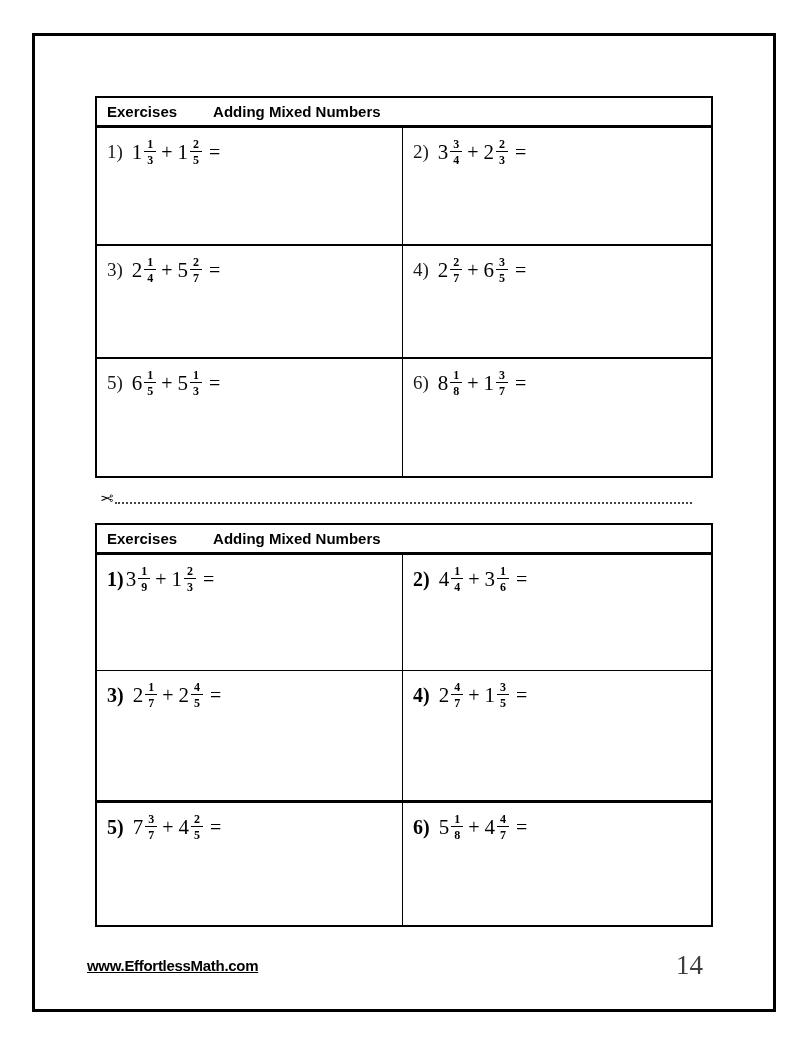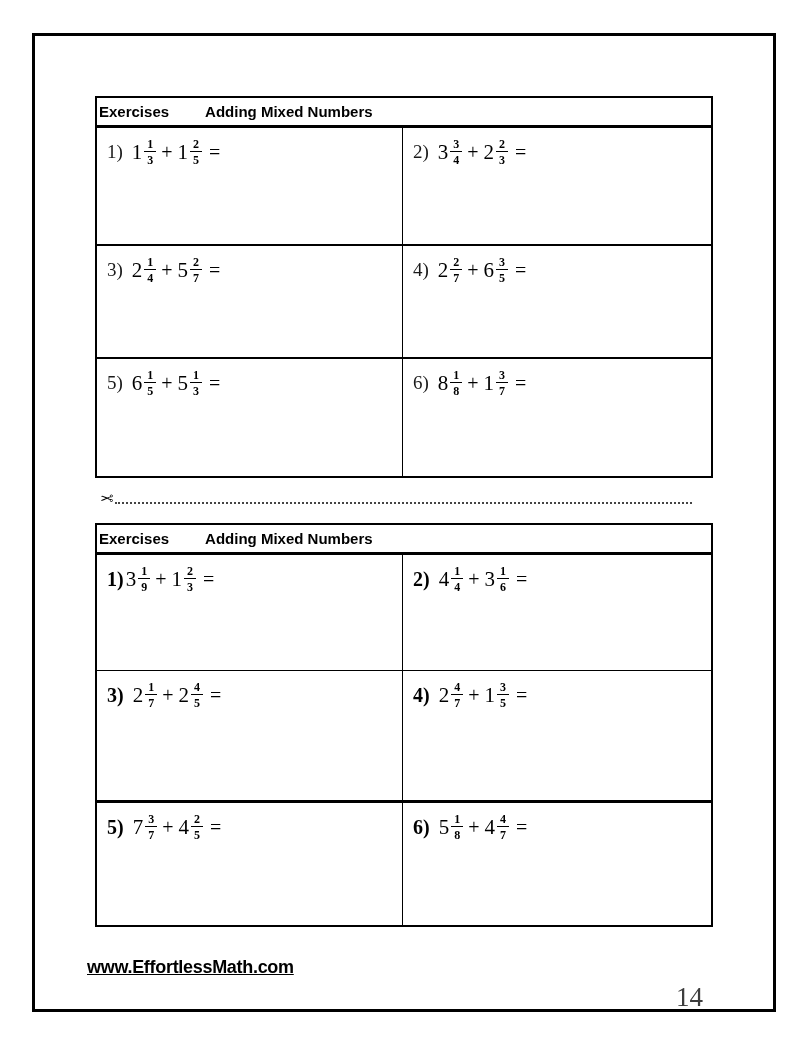--- a/index.html
+++ b/index.html
@@ -13,21 +13,21 @@
     border:3px solid #000; background:#fff;
   }
   
   .worksheet {
     position:absolute; left:95px; width:618px;
     border:2px solid #000; background:#fff;
   }
   .ws1 { top:96px; }
   .ws2 { top:523px; }
   .ws-header {
-    display:flex; align-items:center; height:30px; padding-left:2px;
+    display:flex; align-items:center; height:30px; padding-left:10px;
     border-bottom:3px solid #000;
     font-family:"Liberation Sans", sans-serif; font-weight:700; font-size:15px;
   }
   .ws-title { margin-left:36px; }
   .ws-grid { display:grid; grid-template-columns:306px 1fr; }
   .ws1 .ws-grid { grid-template-rows:116px 113px 119px; }
   .ws2 .ws-grid { grid-template-rows:115px 130px 125px; }
   .cell { padding:9px 0 0 10px; }
   .cell:nth-child(odd) { border-right:1px solid #000; }
   .ws1 .cell:nth-child(n+3) { border-top:2px solid #000; }
@@ -51,26 +51,26 @@
   
   .cut-line {
     position:absolute; left:100px; top:489px; width:592px; height:20px;
     display:flex; align-items:center;
   }
   .scissors { display:inline-block; font-size:16px; transform:scaleX(-1); line-height:1; }
   .cut-dots { flex:1; height:0; border-bottom:2px dotted #444; margin-top:7px; margin-left:2px; }
   
   .footer-link {
     position:absolute; left:87px; top:957px;
-    font-family:"Liberation Sans", sans-serif; font-weight:700; font-size:18px;
+    font-family:"Liberation Sans", sans-serif; font-weight:700; font-size:15px;
     letter-spacing:-0.3px; text-decoration:underline; color:#000; cursor:pointer;
   }
   .page-number {
     position:absolute; left:676px; top:950px;
-    font-family:"Liberation Serif", serif; font-size:27px; color:#3d3d3d;margin-top:32px;
+    font-family:"Liberation Serif", serif; font-size:27px; color:#3d3d3d;
   }
 </style>
 </head>
 <body>
 
 <div class="page-frame"></div>
 
 <div class="worksheet ws1">
   <div class="ws-header">
     <span>Exercises</span>

